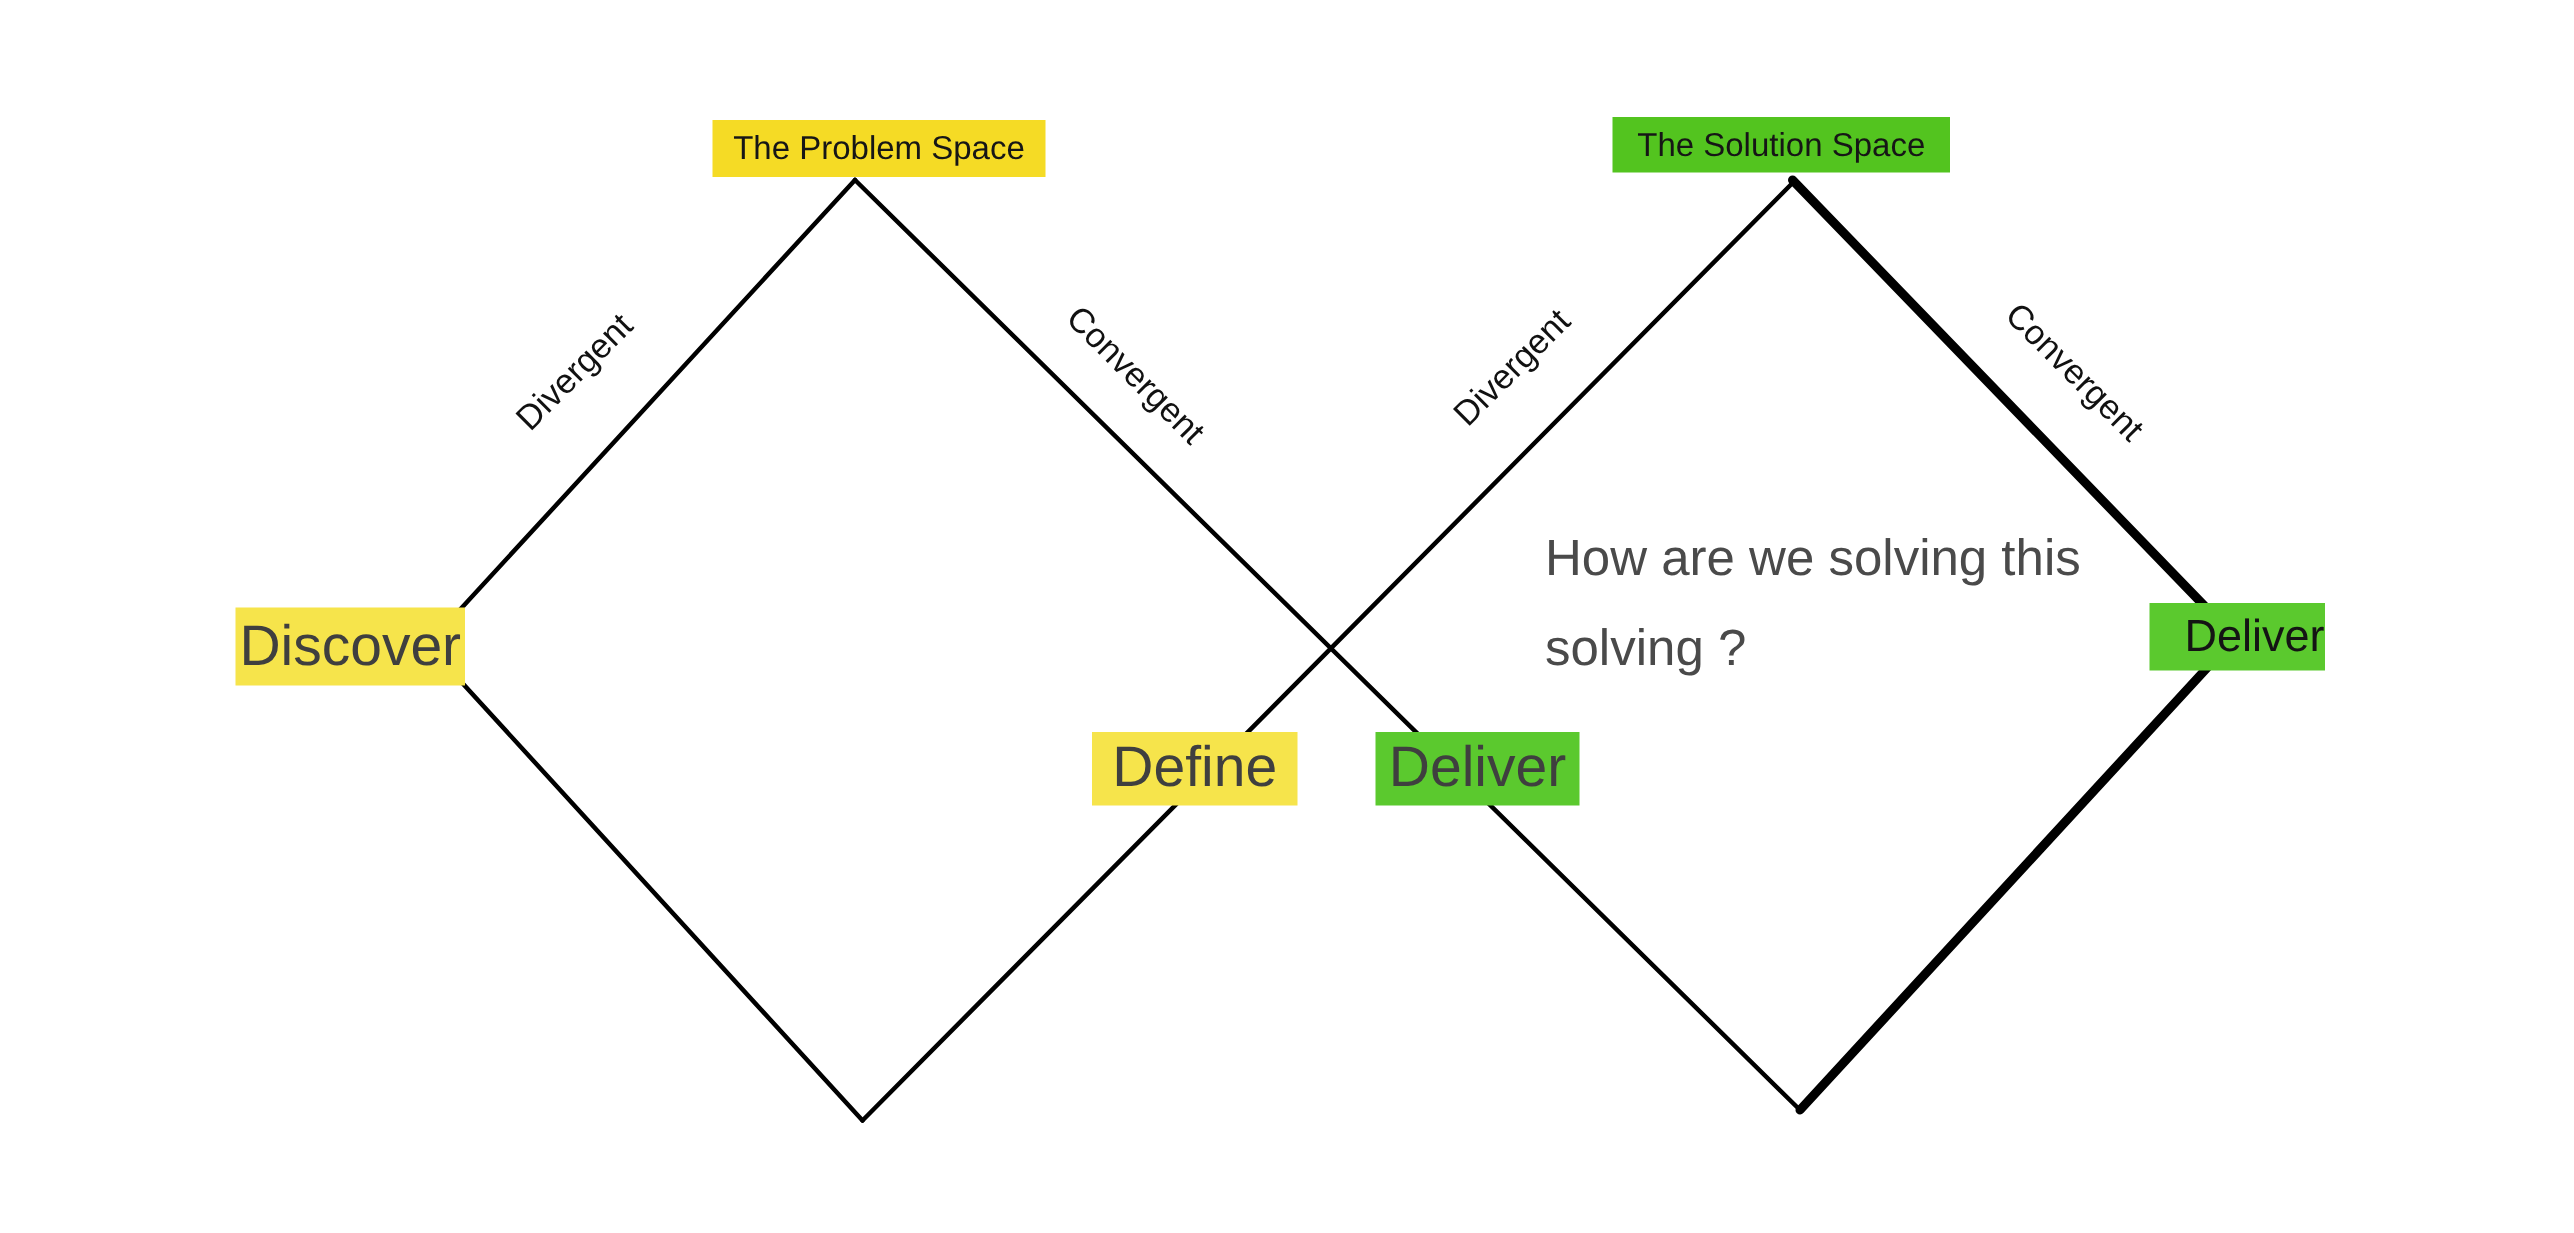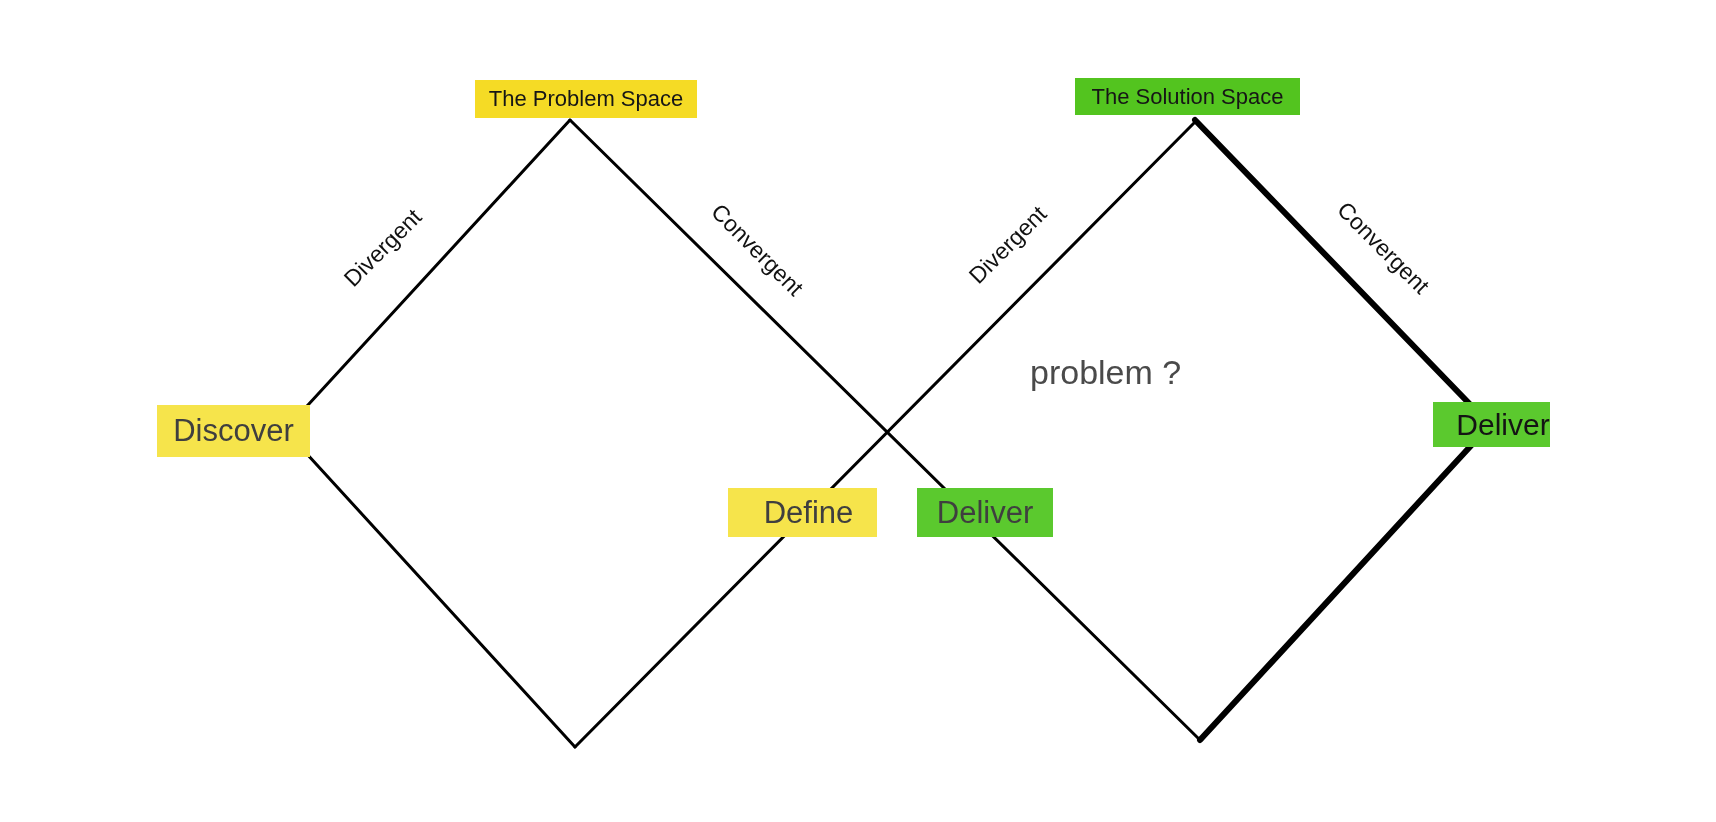--- a/index.html
+++ b/index.html
@@ -16,23 +16,23 @@
     position:absolute;
     display:flex; align-items:center; justify-content:center;
     white-space:nowrap;
   }
   
   .space-header { font-size:22px; color:#161616; }
   #problem-header  { left:475px; top:80px;  width:222px; height:38px; }
   #solution-header { left:1031px; top:78px; width:225px; height:37px;margin-left:44px; }
 
   
-  .stage { font-size:31px; color:#3F3F3F; }
+  .stage { font-size:38px; color:#3F3F3F; }
   #discover { left:157px;  top:405px; width:153px; height:52px; }
-  #define   { left:728px;  top:488px; width:137px; height:49px;padding-left:12px; }
+  #define   { left:728px;  top:488px; width:137px; height:49px; }
   #develop  { left:917px;  top:488px; width:136px; height:49px; }
   #deliver  { left:1433px; top:402px; width:140px; height:45px;
               font-size:30px; font-weight:500; color:#141414;text-align:center; }
 
   
   .edge-label {
     position:absolute;
     font-size:23px; color:#111111;
     white-space:nowrap;
   }
@@ -83,16 +83,17 @@
   <div class="edge-label" id="convergent-left">Convergent</div>
 
   <div class="edge-label" id="divergent-right">Divergent</div>
 
   <div class="edge-label" id="convergent-right">Convergent</div>
 
   <div class="question" id="question-problem">
   </div>
 
   <div class="question" id="question-solution">
-    <span>problem ?</span>
+    <span>How are we solving this</span>
+    <span>solving ?</span>
   </div>
 
 </div>
 
 </body></html>

